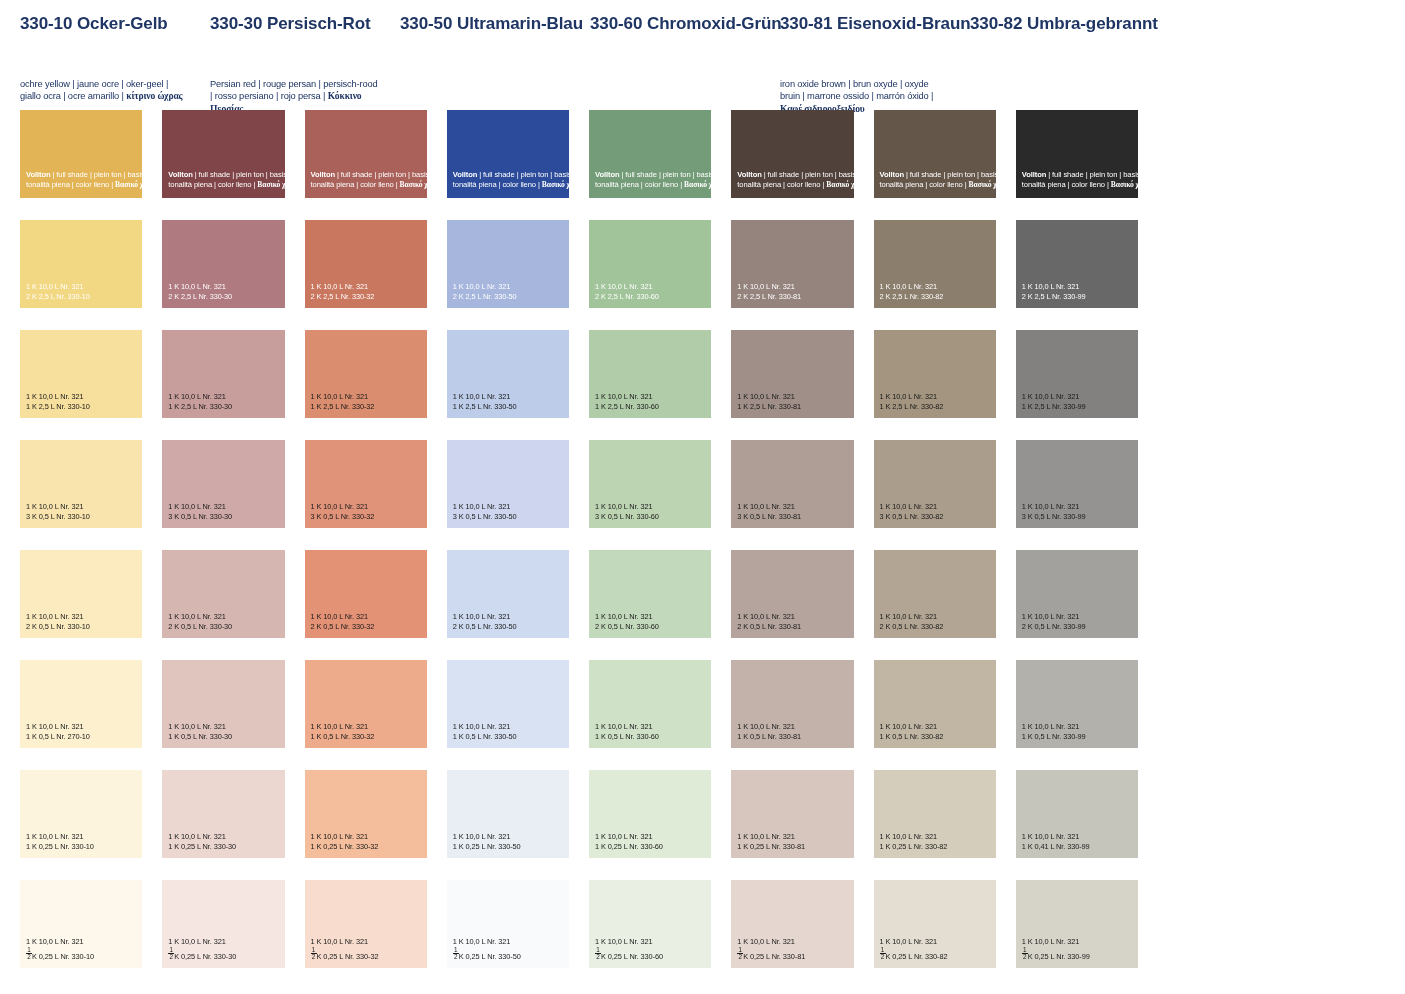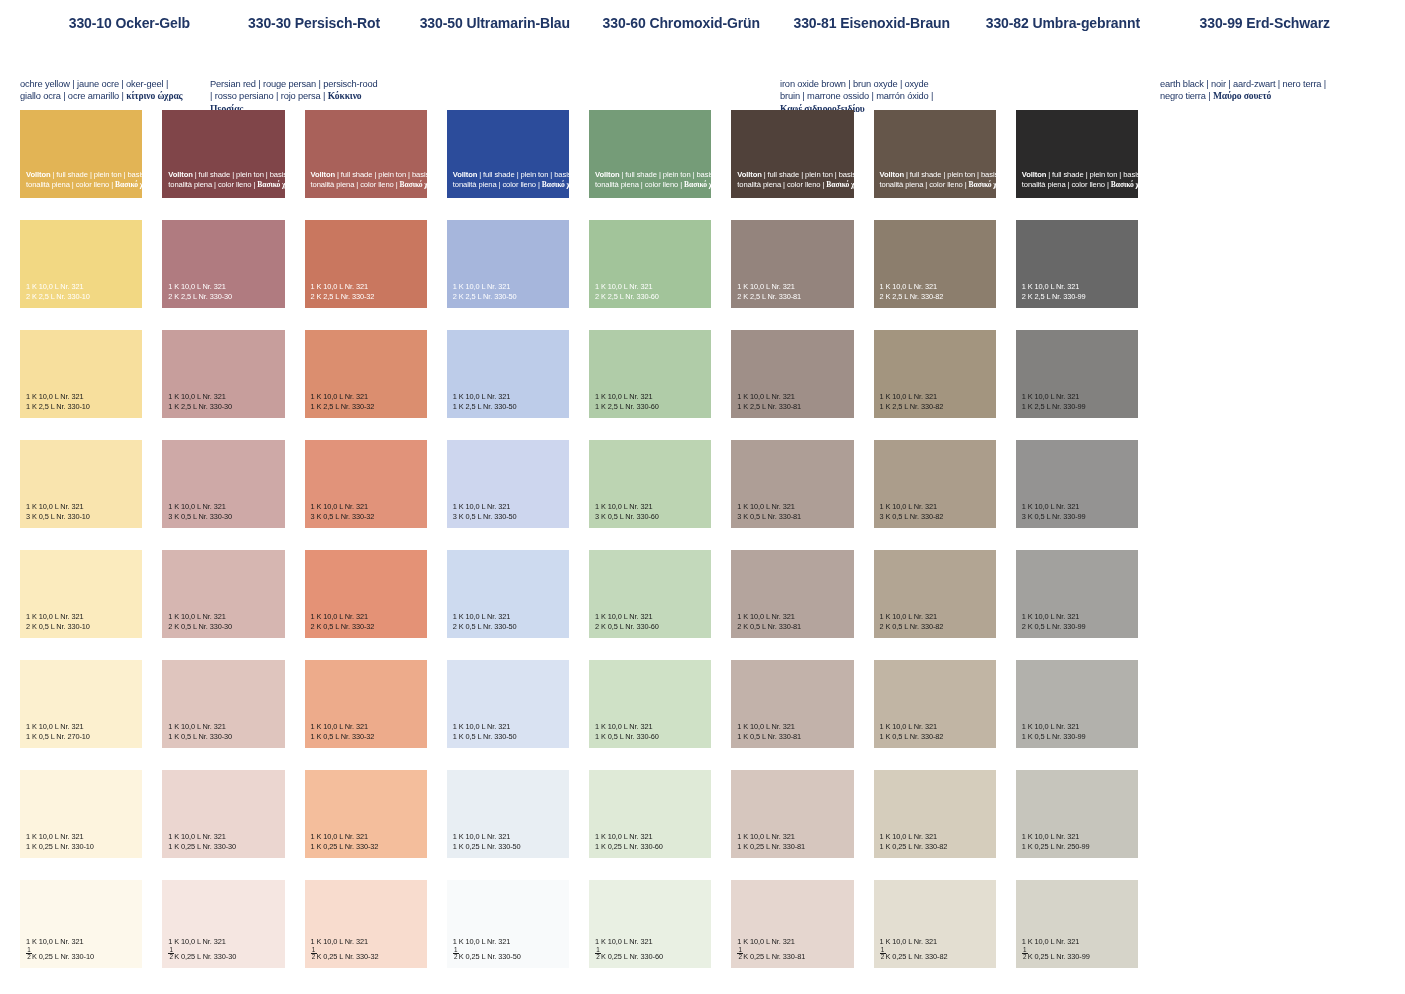--- a/index.html
+++ b/index.html
@@ -30,28 +30,27 @@
     display: flex;
   }
   .head-cell {
     width: 170px;
     margin-left: 20px;
     padding-top: 17px;
     box-sizing: border-box;
   }
   .head-cell:first-child { margin-left: 20px; }
   .head-title {
-    font-size: 14px;
+    font-size: 17px;
     font-weight: bold;
     color: #1f3564;
     letter-spacing: -0.1px;
     line-height: 13px;
     margin-bottom: 6px;
     white-space: nowrap;
-    text-align: right;
   }
   .head-sub {
     font-size: 9.3px;
     line-height: 12.3px;
     color: #1f3564;
     letter-spacing: -0.15px;
     margin-top: 48px;
   }
   .head-sub .gr {
     font-family: "Liberation Serif", serif;
@@ -135,24 +134,20 @@
       <div class="head-cell">
         <div class="head-title">330-60 Chromoxid-Grün</div>
       </div>
       <div class="head-cell">
         <div class="head-title">330-81 Eisenoxid-Braun</div>
         <div class="head-sub"><span>iron oxide brown | brun oxyde | oxyde bruin | marrone ossido | marrón óxido | </span><span class="gr">Καφέ σιδηροοξειδίου</span></div>
       </div>
       <div class="head-cell">
         <div class="head-title">330-82 Umbra-gebrannt</div>
       </div>
-      <div class="head-cell">
-        <div class="head-title">330-99 Erd-Schwarz</div>
-        <div class="head-sub"><span>earth black | noir | aard-zwart | nero terra | negro tierra | </span><span class="gr">Μαύρο σουετό</span></div>
-      </div>
     </div>
 
   <div class="grid">
       <div class="swatch-row">
         <div class="swatch" style="background: rgb(226, 180, 85);">
           <div class="vollton-label lbl-light"><b>Vollton</b><span> | full shade | plein ton | basiskleur | tonalità piena | color lleno | </span><span class="gr">Βασικό χρώμα</span></div>
         </div>
         <div class="swatch" style="background: rgb(128, 69, 73);">
           <div class="vollton-label lbl-light"><b>Vollton</b><span> | full shade | plein ton | basiskleur | tonalità piena | color lleno | </span><span class="gr">Βασικό χρώμα</span></div>
         </div>
@@ -464,21 +459,21 @@
         </div>
         <div class="swatch" style="background: rgb(213, 205, 188);">
           <div class="swatch-label lbl-dark">
             <span class="ln">1 K 10,0 L Nr. 321</span>
             <span class="ln"><span>1 K 0,25 L Nr. 330-82</span></span>
           </div>
         </div>
         <div class="swatch" style="background: rgb(198, 197, 188);">
           <div class="swatch-label lbl-dark">
             <span class="ln">1 K 10,0 L Nr. 321</span>
-            <span class="ln"><span>1 K 0,25 L Nr. 250-99</span></span>
+            <span class="ln"><span>1 K 0,41 L Nr. 330-99</span></span>
           </div>
         </div>
       </div>
       <div class="swatch-row">
         <div class="swatch" style="background: rgb(253, 248, 235);">
           <div class="swatch-label lbl-dark">
             <span class="ln">1 K 10,0 L Nr. 321</span>
             <span class="ln"><span class="frac"><span class="num">1</span><span class="den">2</span></span><span>K 0,25 L Nr. 330-10</span></span>
           </div>
         </div>

